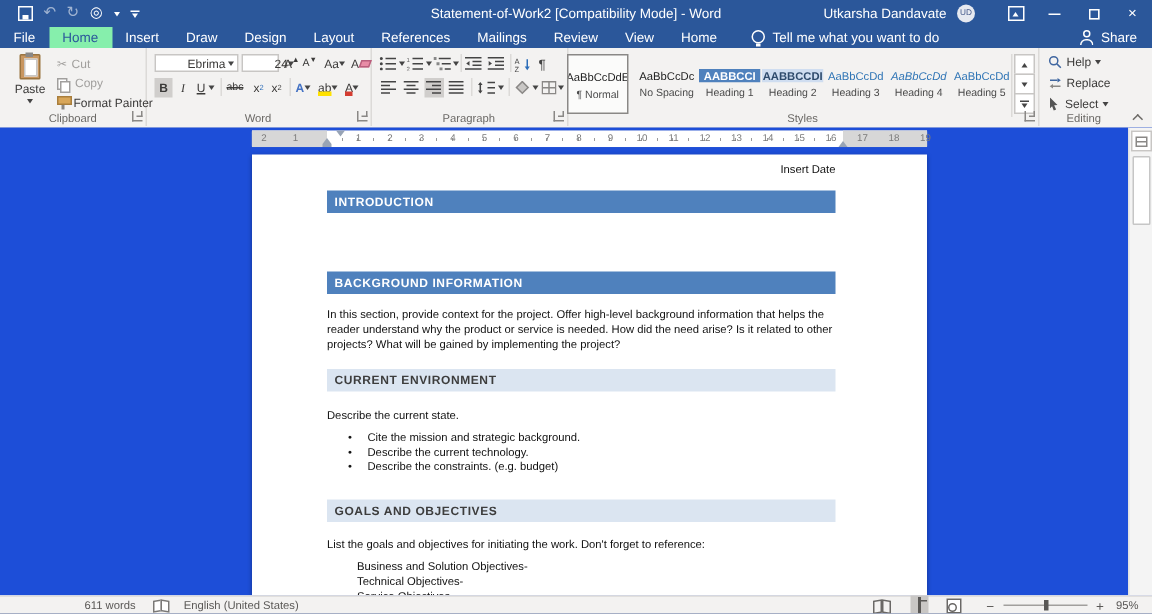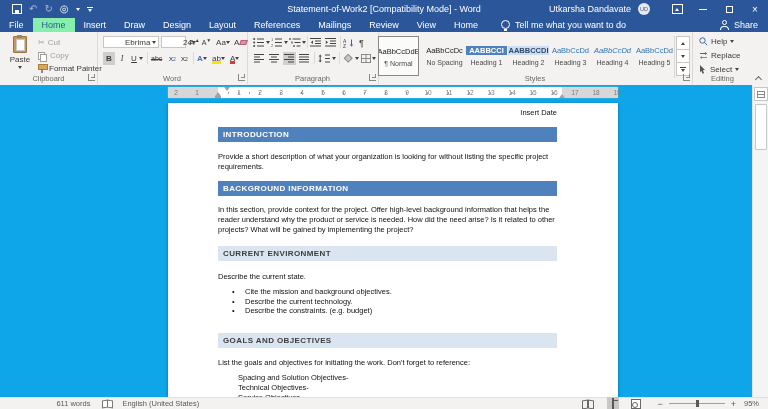--- a/index.html
+++ b/index.html
@@ -89,21 +89,21 @@
   .stl-scroll{position:absolute;right:2px;width:12px;height:12px;border:1px solid #c8c6c4;background:#fff;display:flex;align-items:center;justify-content:center;}
   .tri-up{width:0;height:0;border-left:2.5px solid transparent;border-right:2.5px solid transparent;border-bottom:3px solid #444;}
   .more-bar{display:flex;flex-direction:column;align-items:center;gap:1px;}
   .stl-sep{position:absolute;right:17px;top:4px;width:1px;height:42px;background:#dcdad8;}
   
   .g-edit{left:692px;width:61px;}
   .ebtn{position:absolute;left:7px;display:flex;align-items:center;gap:3px;white-space:nowrap;}
   .collapse{position:absolute;right:7px;bottom:4px;width:6px;height:6px;}
   .collapse::before{content:"";position:absolute;left:1px;top:2px;width:4px;height:4px;border-left:1px solid #6b6966;border-top:1px solid #6b6966;transform:rotate(45deg);}
   
-  .canvas{position:absolute;left:0;top:85px;width:768px;height:312px;background:#0ea5e9;overflow:hidden;}
+  .canvas{position:absolute;left:0;top:85px;width:768px;height:312px;background:#1d4ed8;overflow:hidden;}
   .ruler{position:absolute;left:168px;top:2px;width:450px;height:11px;background:#fff;box-shadow:0 0 1px #b5b5b5;}
   .ruler::before{content:"";position:absolute;left:0;top:0;width:50px;height:11px;background:#d7d7d7;}
   .ruler::after{content:"";position:absolute;right:0;top:0;width:56px;height:11px;background:#d7d7d7;}
   .ruler-ticks{position:absolute;left:50px;width:344px;top:4.5px;height:2px;background-image:repeating-linear-gradient(90deg,transparent 0,transparent 9.7px,#9a9a9a 9.7px,#9a9a9a 10.5px);z-index:1;}
   .rnum{position:absolute;top:1px;transform:translateX(-50%);font-size:6.5px;color:#7a7a7a;line-height:9px;z-index:2;background:transparent;}
   .mk{position:absolute;z-index:3;}
   .tri-dn{width:0;height:0;border-left:3px solid transparent;border-right:3px solid transparent;border-top:4px solid #98a4b5;}
   .tri-up2{width:0;height:0;border-left:3px solid transparent;border-right:3px solid transparent;border-bottom:4px solid #98a4b5;}
   .mk-box{width:6px;height:2.5px;background:#98a4b5;}
   .page{position:absolute;left:168px;top:18px;width:450px;height:294px;background:#fff;box-shadow:0 1px 3px rgba(0,0,0,.35);overflow:hidden;color:#111;}
@@ -500,34 +500,33 @@
         <span class="rnum" style="left: 365px;">15</span>
         <span class="rnum" style="left: 386px;">16</span>
         <span class="rnum" style="left: 407px;">17</span>
         <span class="rnum" style="left: 428px;">18</span>
         <span class="rnum" style="left: 449px;">19</span>
       </div>
 
     <div class="page">
       <div class="insert-date">Insert Date</div>
       <div class="hbar b1" style="top:24px;">INTRODUCTION</div>
-      <div class="para" style="top:49px;">Provide a short description of what your organization is looking for without listing the specific project requirements.</div>
       <div class="hbar b1" style="top:78px;">BACKGROUND INFORMATION</div>
       <div class="para" style="top:102px;">In this section, provide context for the project. Offer high-level background information that helps the reader understand why the product or service is needed. How did the need arise? Is it related to other projects? What will be gained by implementing the project?</div>
       <div class="hbar b2" style="top:143px;">CURRENT ENVIRONMENT</div>
       <div class="para" style="top:169px;">Describe the current state.</div>
       <div class="bullets">
-        <div class="bullet-line">Cite the mission and background objectives.</div>
+        <div class="bullet-line">Cite the mission and strategic background.</div>
         <div class="bullet-line">Describe the current technology.</div>
         <div class="bullet-line">Describe the constraints. (e.g. budget)</div>
       </div>
       <div class="hbar b2" style="top:230px;">GOALS AND OBJECTIVES</div>
       <div class="para" style="top:255px;">List the goals and objectives for initiating the work. Don't forget to reference:</div>
       <div class="objectives">
-        <div>Spacing and Solution Objectives-</div>
+        <div>Business and Solution Objectives-</div>
         <div>Technical Objectives-</div>
         <div>Service Objectives-</div>
       </div>
     </div>
 
     <div class="vscroll">
       <span class="vs-top">
           <span class="vs-top-ic"></span>
         </span>
       <span class="vs-thumb"></span>

